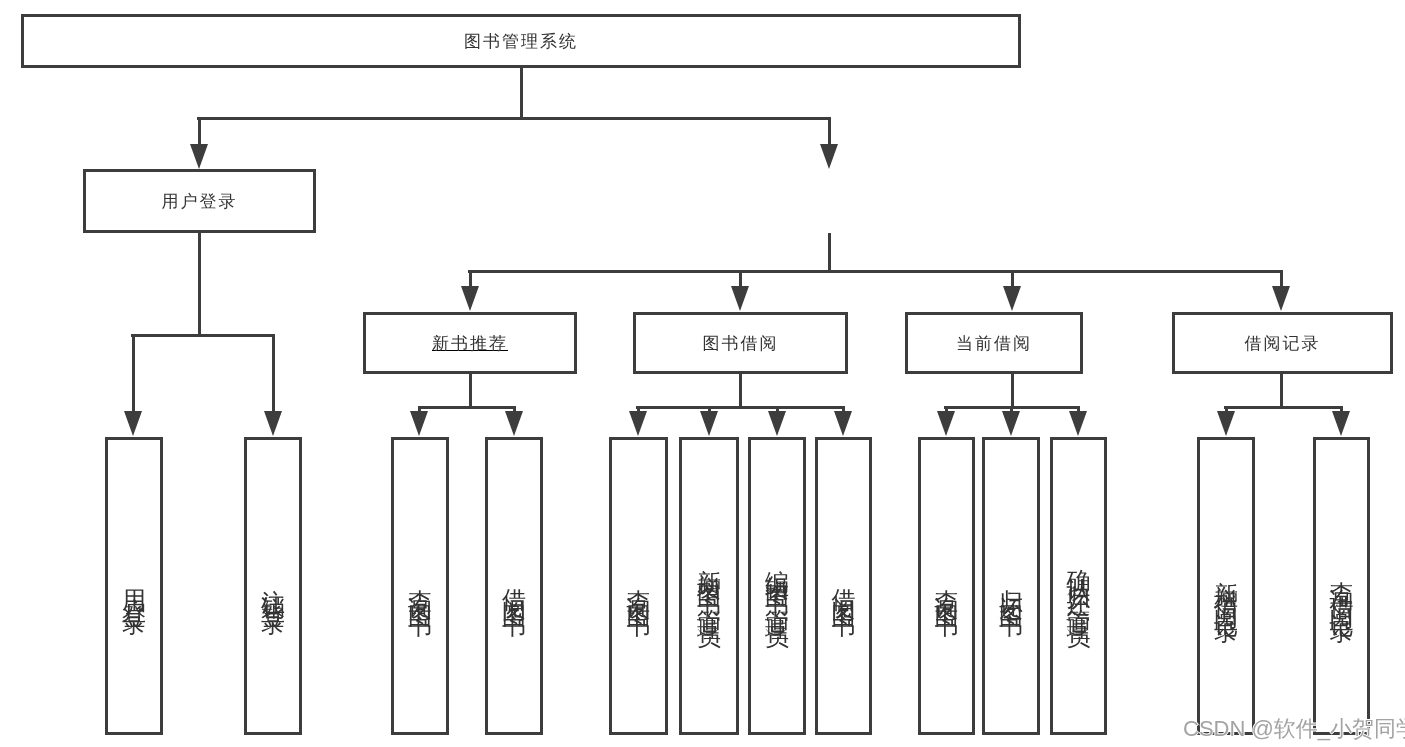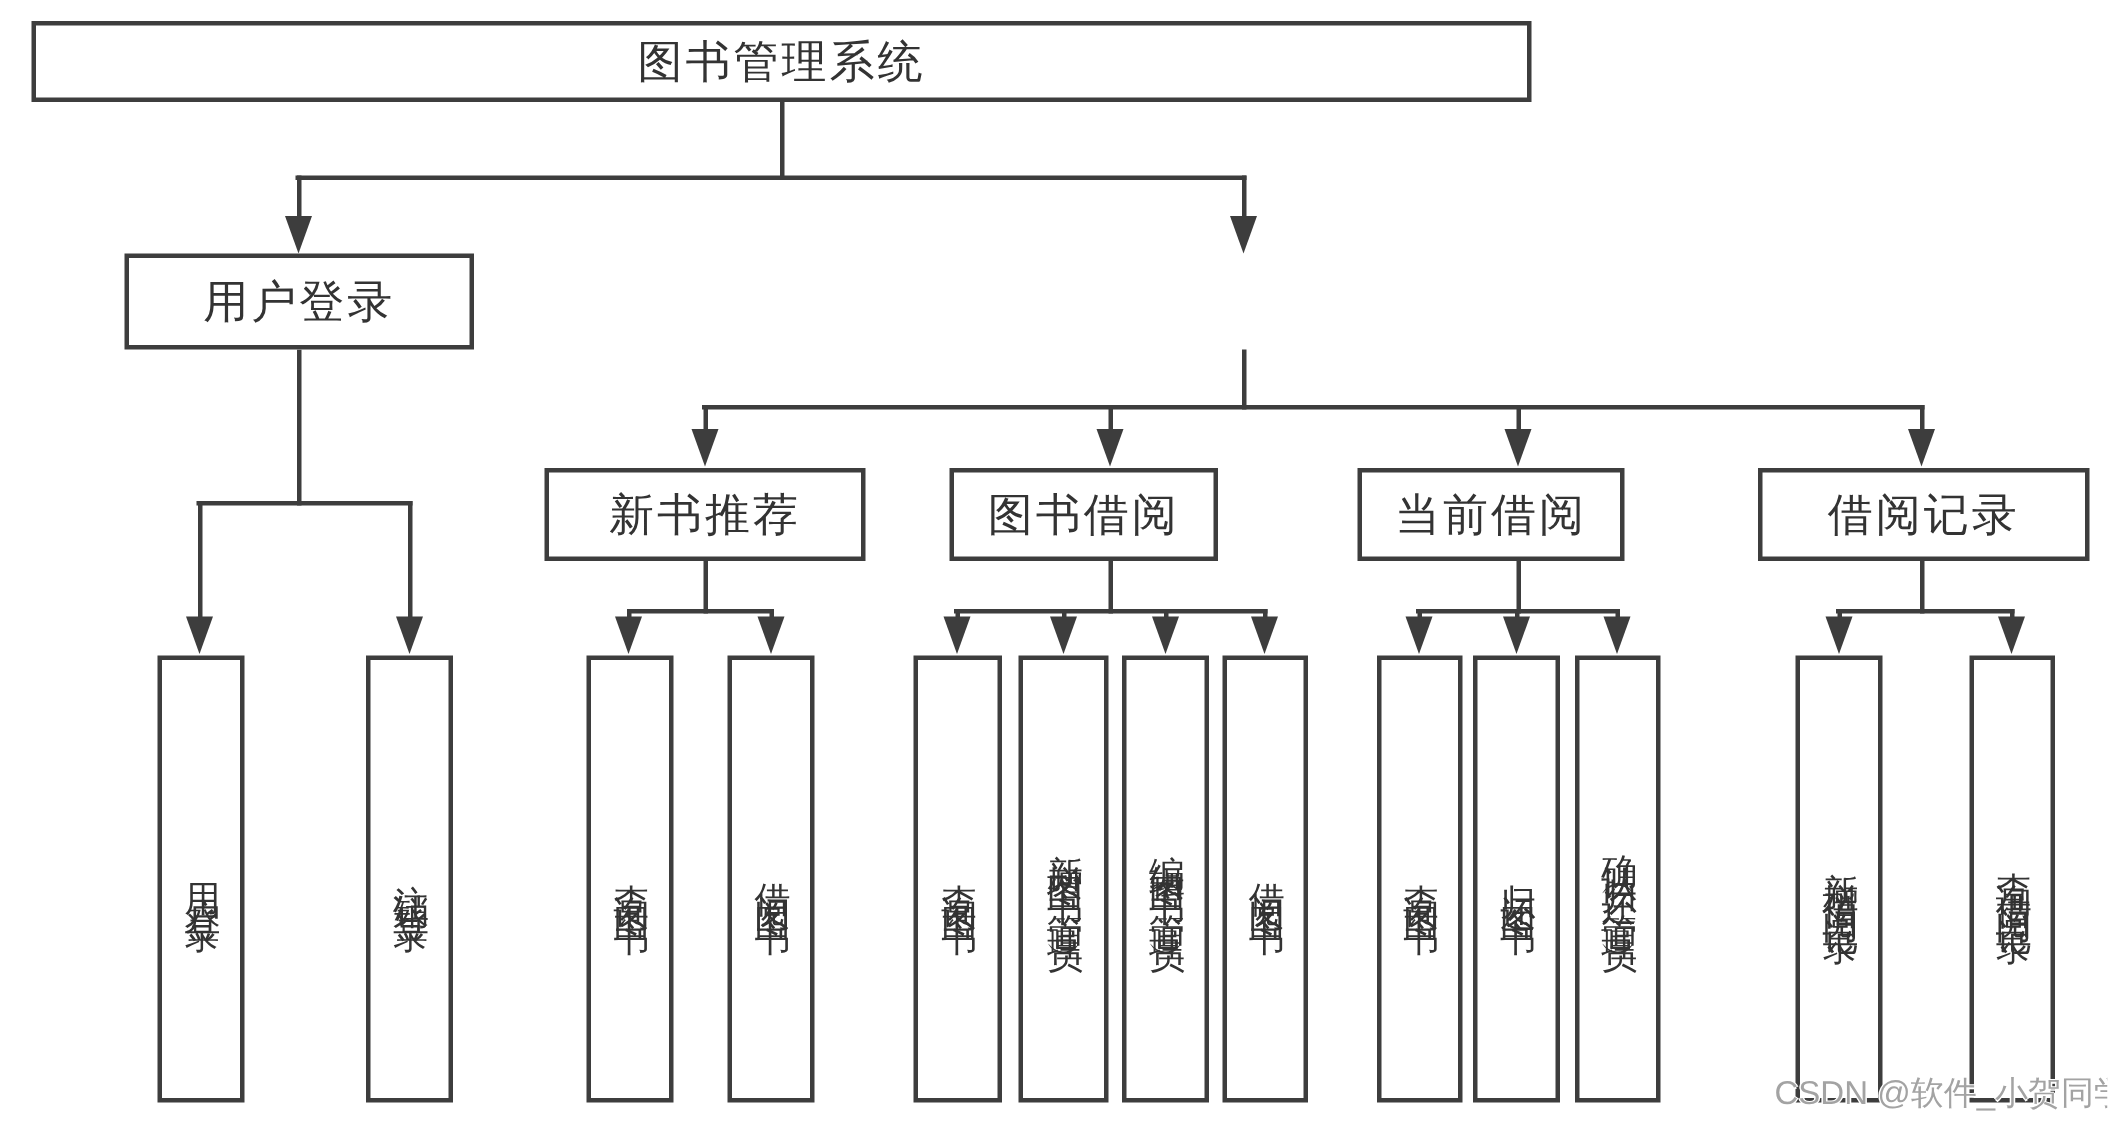--- a/index.html
+++ b/index.html
@@ -19,21 +19,21 @@
     position: absolute;
     box-sizing: border-box;
     border: 3px solid #3d3d3d;
     background: #ffffff;
     display: flex;
     align-items: center;
     justify-content: center;
     z-index: 2;
   }
   .hlabel {
-    font-size: 30px;
+    font-size: 17px;
     letter-spacing: 2px;
     color: #333333;
     white-space: nowrap;
   }
   .leaf {
     position: absolute;
     box-sizing: border-box;
     border: 3px solid #3d3d3d;
     background: #ffffff;
     display: flex;
@@ -84,24 +84,24 @@
 <div id="canvas">
 
   <div class="node" style="left:21px; top:14px; width:1000px; height:54px;">
     <span class="hlabel">图书管理系统</span>
   </div>
 
   <div class="node" style="left:83px; top:169px; width:233px; height:64px;">
     <span class="hlabel">用户登录</span>
   </div>
 
-  <div class="node" style="left:363px; top:312px; width:214px; height:62px;">
+  <div class="node" style="left:363px; top:312px; width:214px; height:62px;text-decoration:underline;">
     <span class="hlabel">新书推荐</span>
   </div>
-  <div class="node" style="left:633px; top:312px; width:179px; height:62px;align-items:center;">
+  <div class="node" style="left:633px; top:312px; width:215px; height:62px;align-items:center;">
     <span class="hlabel">图书借阅</span>
   </div>
   <div class="node" style="left:905px; top:312px; width:178px; height:62px;">
     <span class="hlabel">当前借阅</span>
   </div>
   <div class="node" style="left:1172px; top:312px; width:221px; height:62px;">
     <span class="hlabel">借阅记录</span>
   </div>
 
   <div class="leaf" style="left:105px; width:58px;">

